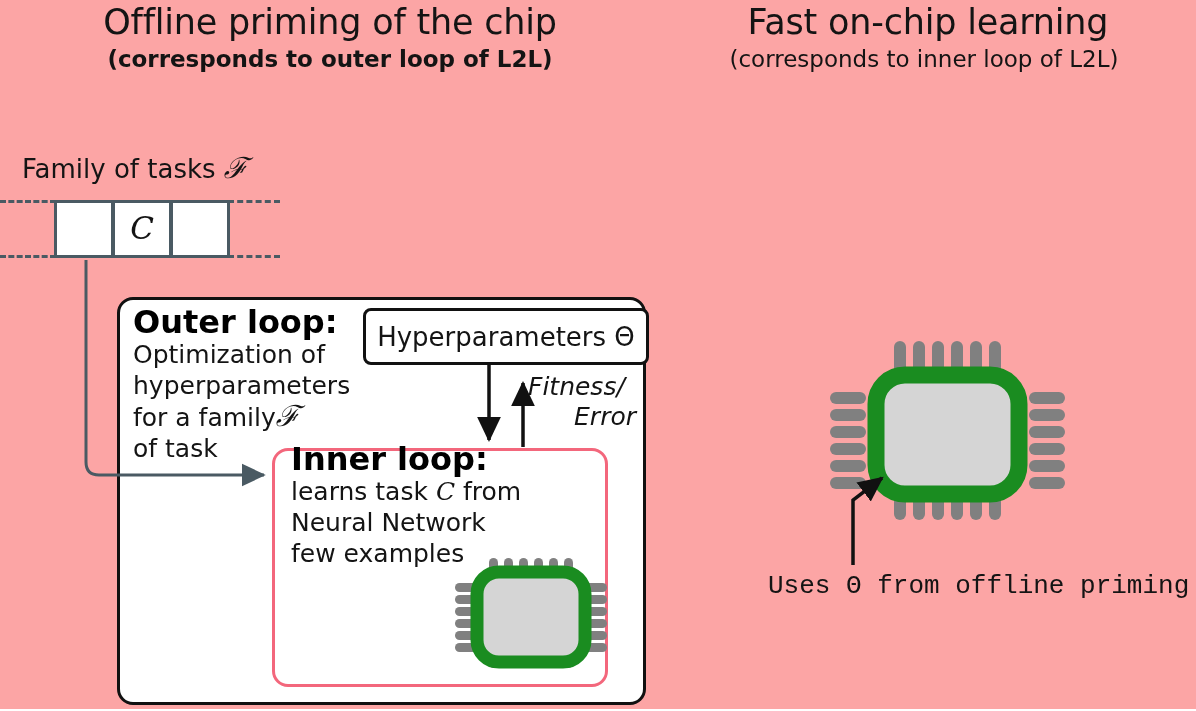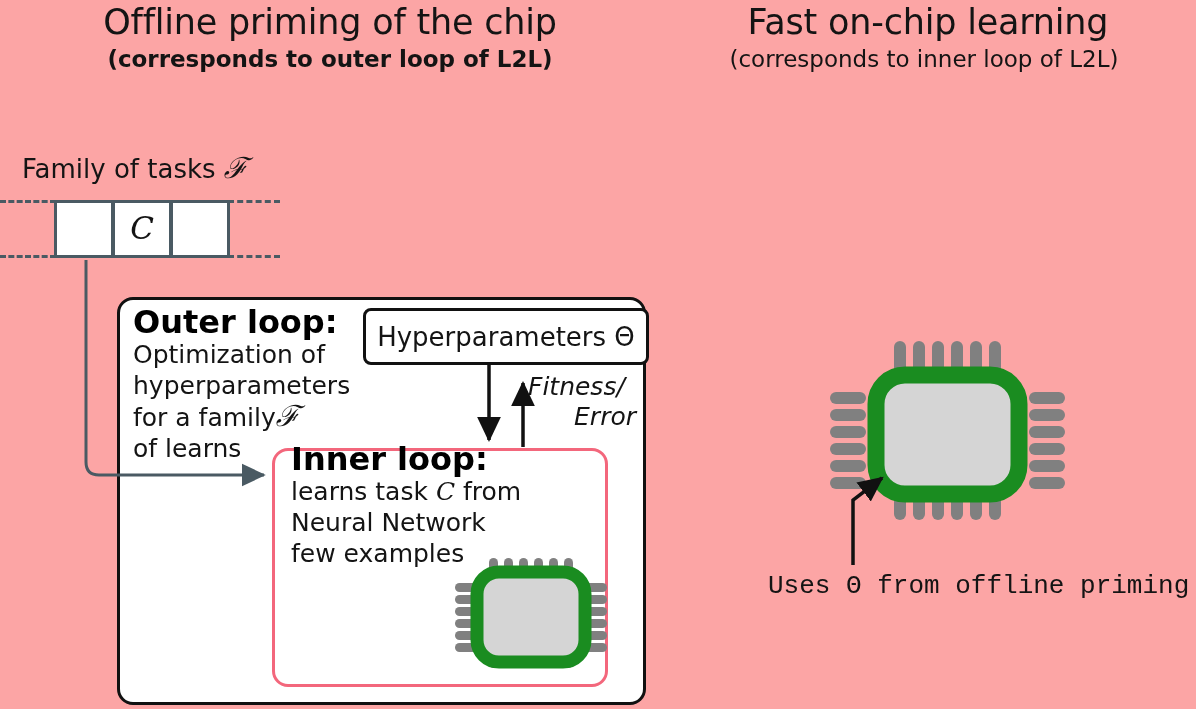--- a/index.html
+++ b/index.html
@@ -177,21 +177,21 @@
     <div class="dash-line" style="left:228px; top:55px; width:52px;"></div>
   </div>
 
   <div class="outer-box" style="left:117px; top:297px; width:529px; height:408px;"></div>
 
   <div class="blk" style="left:133px; top:305px; width:230px;">
     <span class="hd">Outer loop:</span>
     <span class="ln">Optimization of</span>
     <span class="ln">hyperparameters</span>
     <span class="ln"><span>for a family</span><span class="cal">ℱ</span></span>
-    <span class="ln">of learns</span>
+    <span class="ln">of task</span>
   </div>
 
   <div class="hyper-box" style="left:363px; top:308px; width:286px; height:57px;">
     <span class="hyper-text">
       <span>Hyperparameters</span>
       <span>Θ</span>
     </span>
   </div>
 
   <div class="fit-label" style="left:528px; top:372px; width:108px;font-style:italic;">

